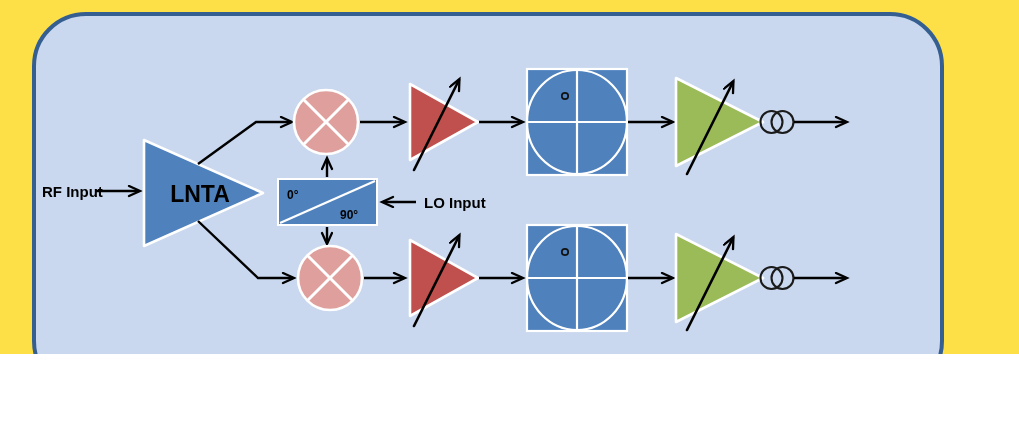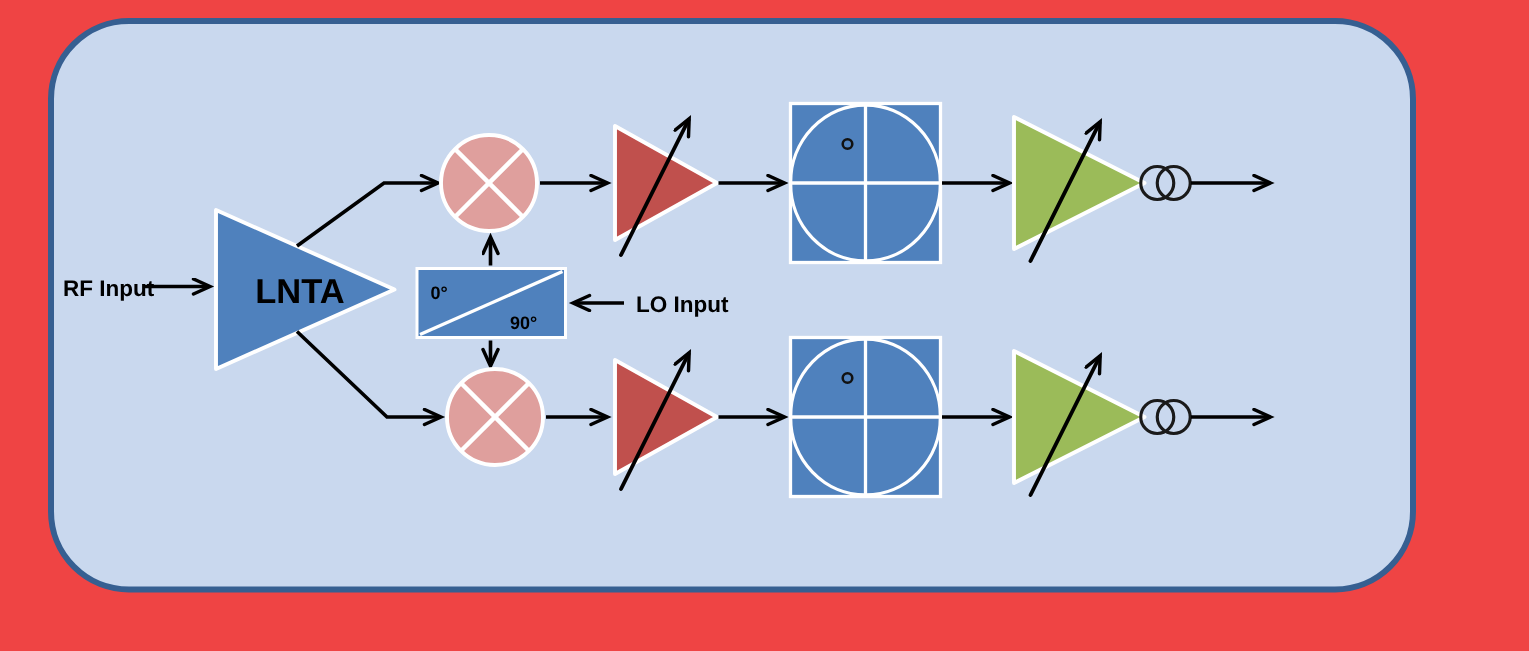--- a/index.html
+++ b/index.html
@@ -1,17 +1,17 @@
 <!DOCTYPE html>
 <html><head>
 <meta charset="utf-8">
 <style>
   html,body{margin:0;padding:0;}
   body{background:#ffffff;font-family:"Liberation Sans",sans-serif;}
-  .stage{position:relative;width:1019px;height:434px;background:#ef4444;overflow:hidden;}
+  .stage{position:relative;width:1019px;height:354px;background:#fde047;overflow:hidden;}
   svg{display:block;}
   .shape{stroke:#ffffff;stroke-width:2.6;stroke-linejoin:round;}
   .thinwhite{stroke:#ffffff;stroke-width:2.2;fill:none;}
   .xline{stroke:#ffffff;stroke-width:3;stroke-linecap:round;}
   .wire{stroke:#000000;stroke-width:2.4;fill:none;}
   .slash{stroke:#000000;stroke-width:2.6;fill:none;stroke-linecap:round;}
   .ring{fill:none;stroke:#1a1a1a;stroke-width:2.1;}
   .dot{fill:none;stroke:#111111;stroke-width:1.7;}
   text{font-family:"Liberation Sans",sans-serif;font-weight:bold;fill:#000000;}
   .lbl{font-size:15px;}

